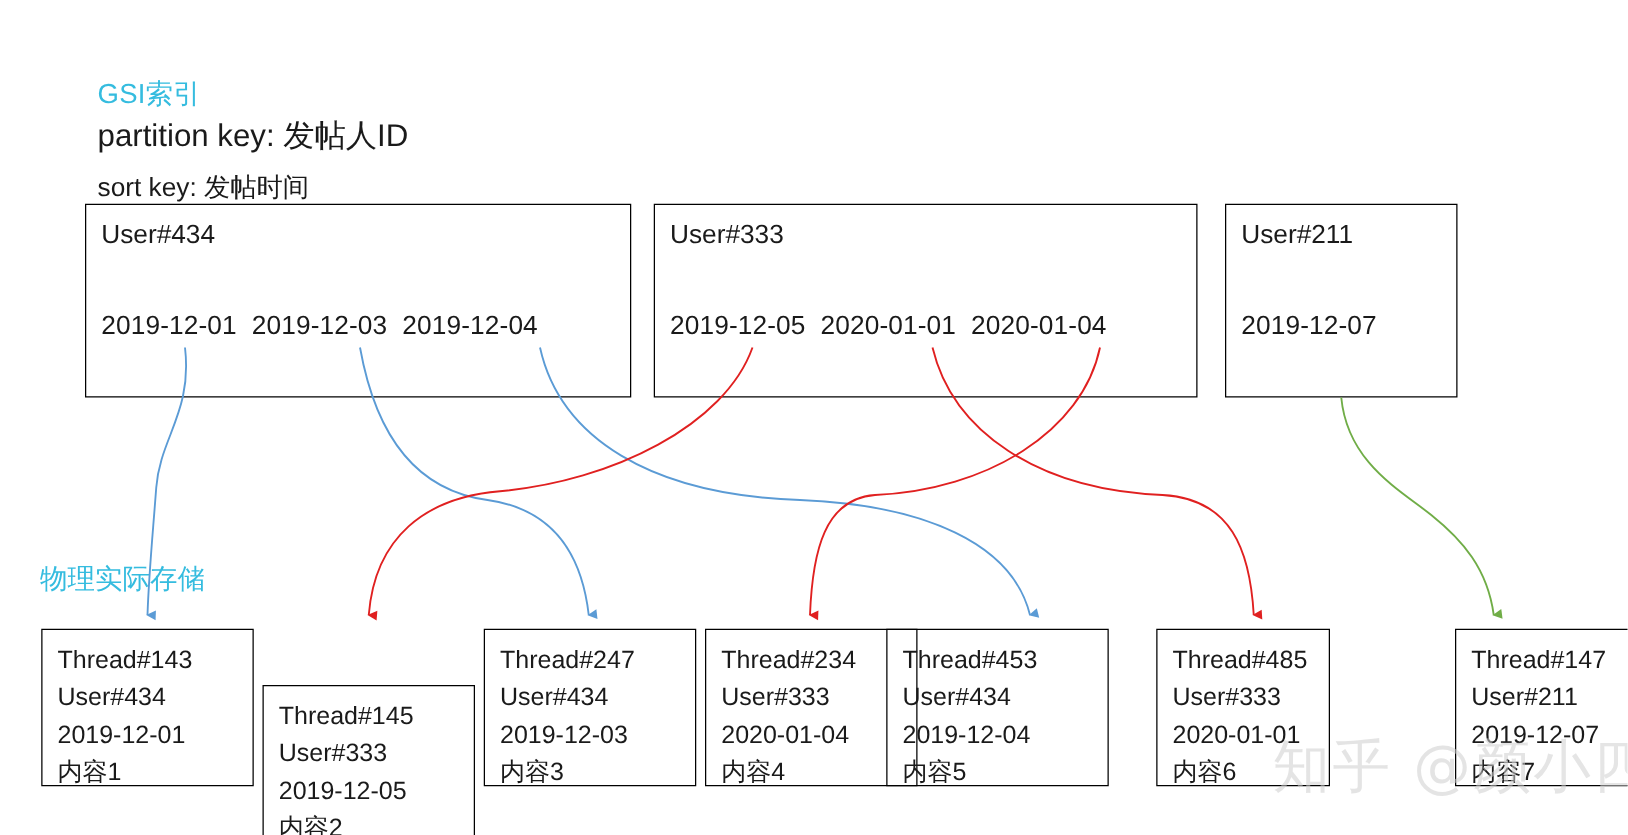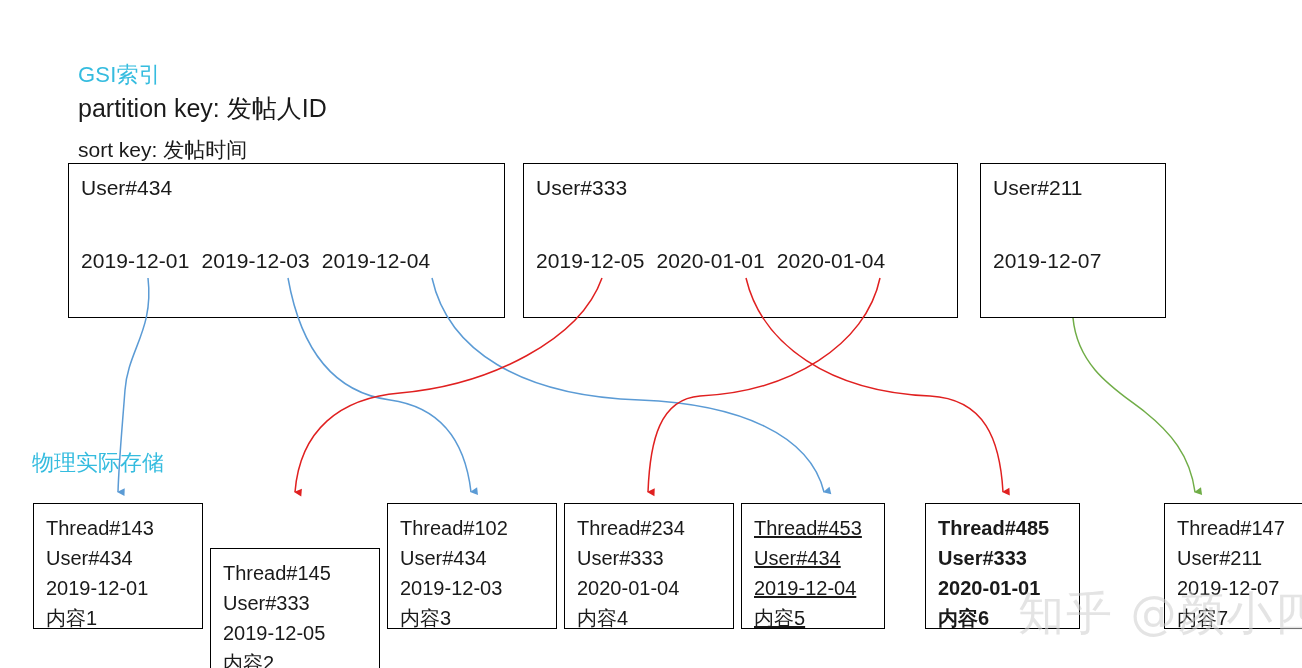--- a/index.html
+++ b/index.html
@@ -106,41 +106,41 @@
   </div>
 
   <div class="thread-box" style="left:210px;width:170px;margin-top:45px;">
     <div>Thread#145</div>
     <div>User#333</div>
     <div>2019-12-05</div>
     <div>内容2</div>
   </div>
 
   <div class="thread-box" style="left:387px;width:170px;">
-    <div>Thread#102</div>
+    <div>Thread#247</div>
     <div>User#434</div>
     <div>2019-12-03</div>
     <div>内容3</div>
   </div>
 
   <div class="thread-box" style="left:564px;width:170px;">
     <div>Thread#234</div>
     <div>User#333</div>
     <div>2020-01-04</div>
     <div>内容4</div>
   </div>
 
-  <div class="thread-box" style="left:741px;width:144px;text-decoration:underline;">
+  <div class="thread-box" style="left:709px;width:178px;">
     <div>Thread#453</div>
     <div>User#434</div>
     <div>2019-12-04</div>
     <div>内容5</div>
   </div>
 
-  <div class="thread-box" style="left:925px;width:155px;font-weight:bold;">
+  <div class="thread-box" style="left:925px;width:139px;">
     <div>Thread#485</div>
     <div>User#333</div>
     <div>2020-01-01</div>
     <div>内容6</div>
   </div>
 
   <div class="thread-box" style="left:1164px;width:196px;">
     <div>Thread#147</div>
     <div>User#211</div>
     <div>2019-12-07</div>

